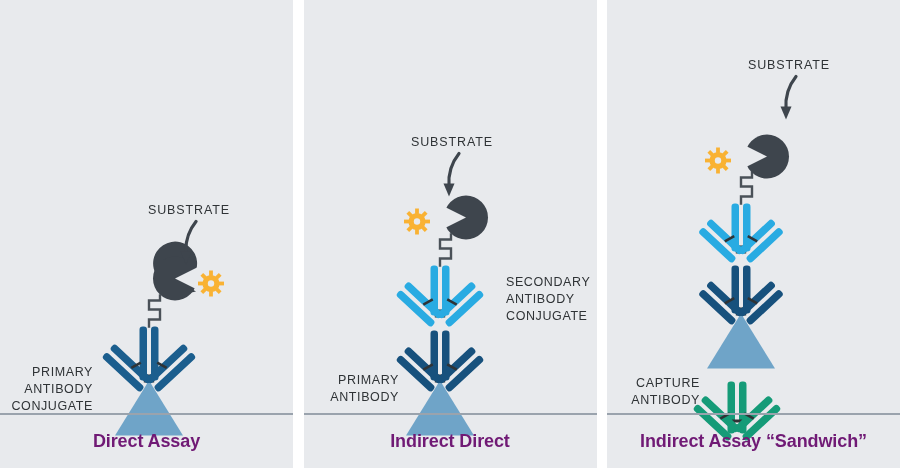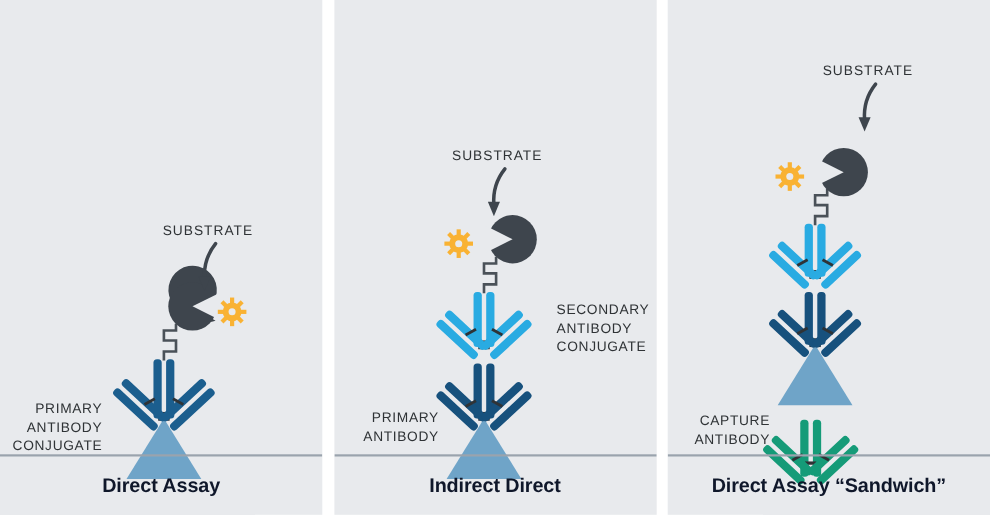--- a/index.html
+++ b/index.html
@@ -58,21 +58,21 @@
     width: 100%;
     height: 53px;
     display: flex;
     align-items: center;
     justify-content: center;
   }
   .caption-text {
     font-family: "Liberation Sans", sans-serif;
     font-size: 18px;
     font-weight: bold;
-    color: #0f172a;
+    color: #701a75;
     letter-spacing: -0.1px;
     white-space: nowrap;
   }
   
   .lbl {
     font-family: "Liberation Sans", sans-serif;
     font-size: 12.5px;
     fill: #2f3336;
     letter-spacing: 0.6px;
   }
@@ -357,17 +357,17 @@
         <text class="lbl-sub" x="182" y="45" text-anchor="middle">SUBSTRATE</text>
 
         <g>
           <text class="lbl" x="93" y="363" text-anchor="end">CAPTURE</text>
           <text class="lbl" x="93" y="380" text-anchor="end">ANTIBODY</text>
         </g>
       </svg>
     </div>
     <div class="baseline"></div>
     <div class="caption-area">
-      <div class="caption-text">Direct Assay “Sandwich”</div>
+      <div class="caption-text">Indirect Assay “Sandwich”</div>
     </div>
   </div>
 
 </div>
 
 </body></html>

